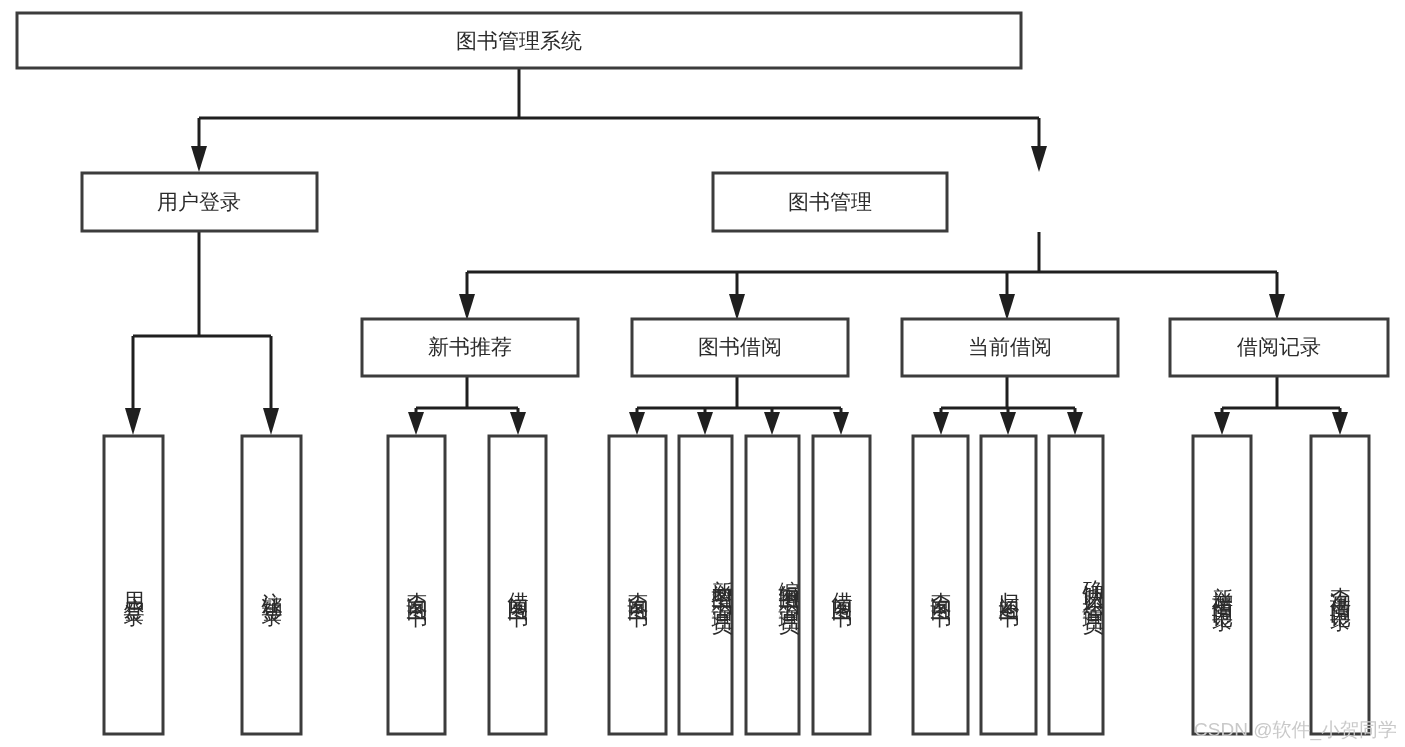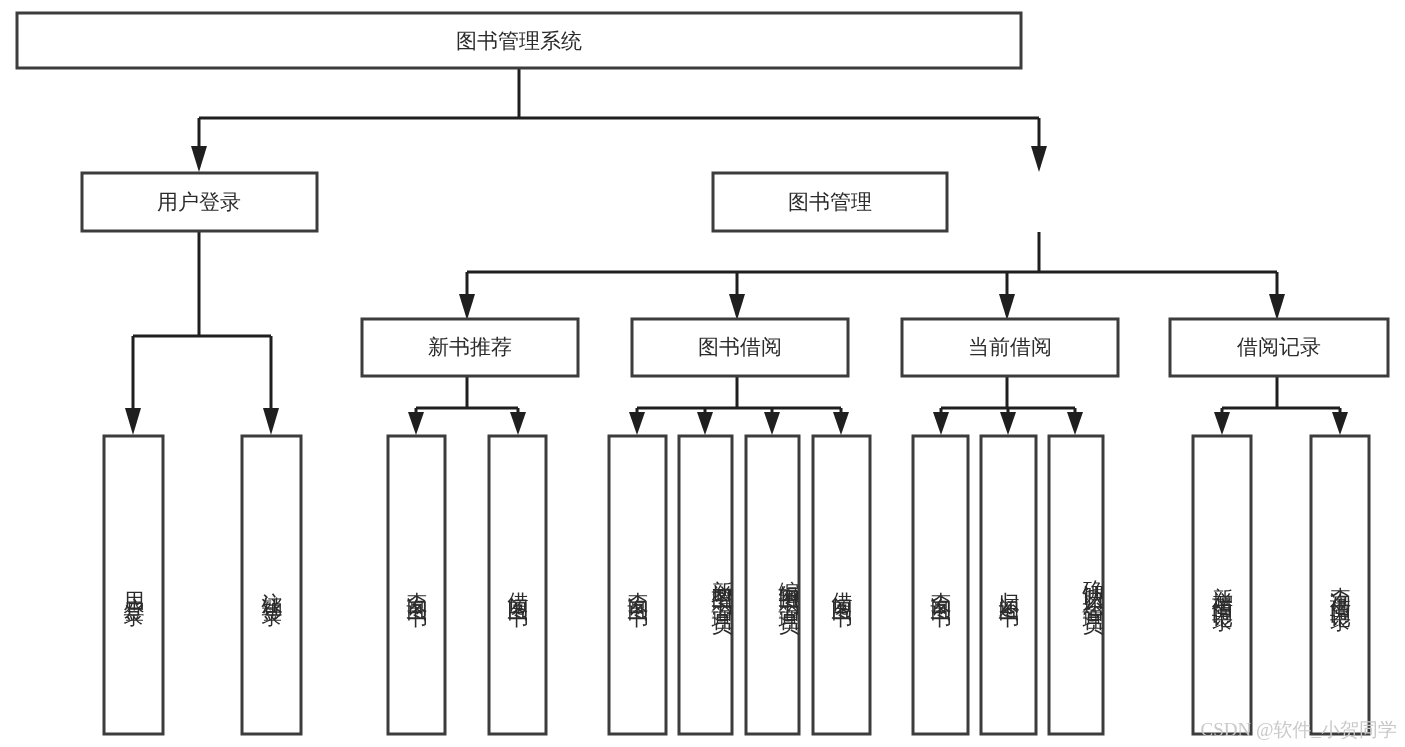--- a/index.html
+++ b/index.html
@@ -66,21 +66,21 @@
     display: flex;
     align-items: center;
     justify-content: center;
     pointer-events: none;
     user-select: none;
   }
   .watermark {
     position: absolute;
     right: 8px;
     bottom: 4px;
-    font-family: Liberation Serif, serif;
+    font-family: Liberation Sans, sans-serif;
     font-size: 19px;
     color: #c9c9c9;
     white-space: nowrap;
     user-select: none;
   }
 </style>
 </head>
 <body>
 
 <div id="diagram-root">

